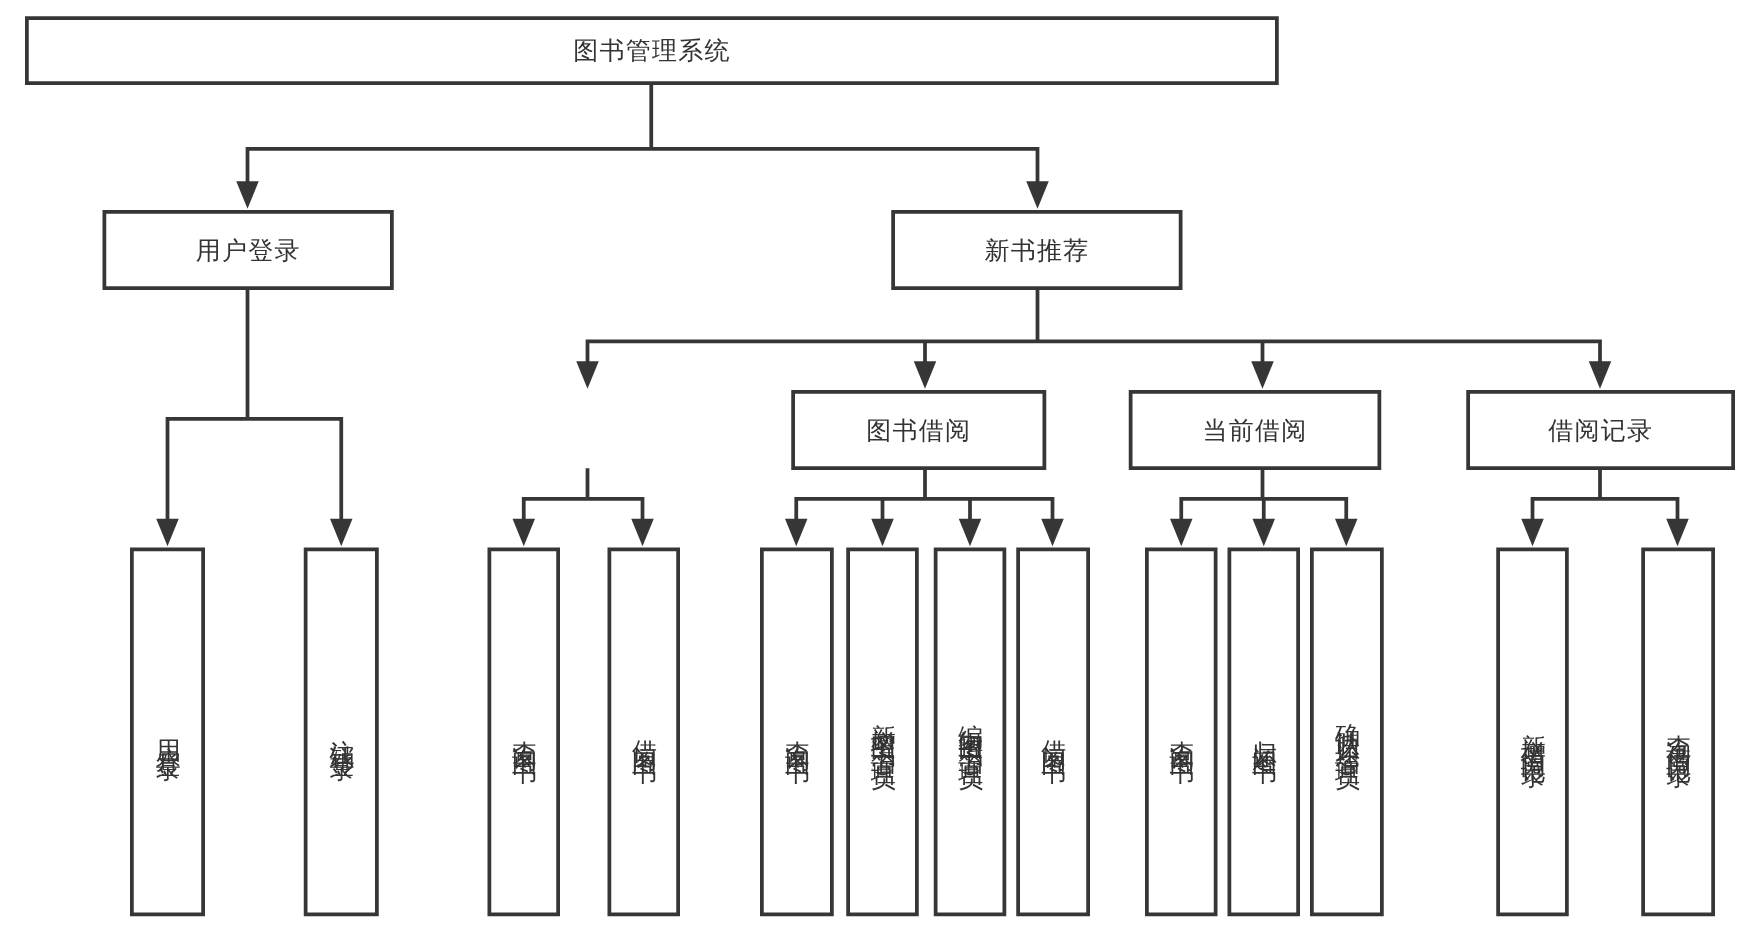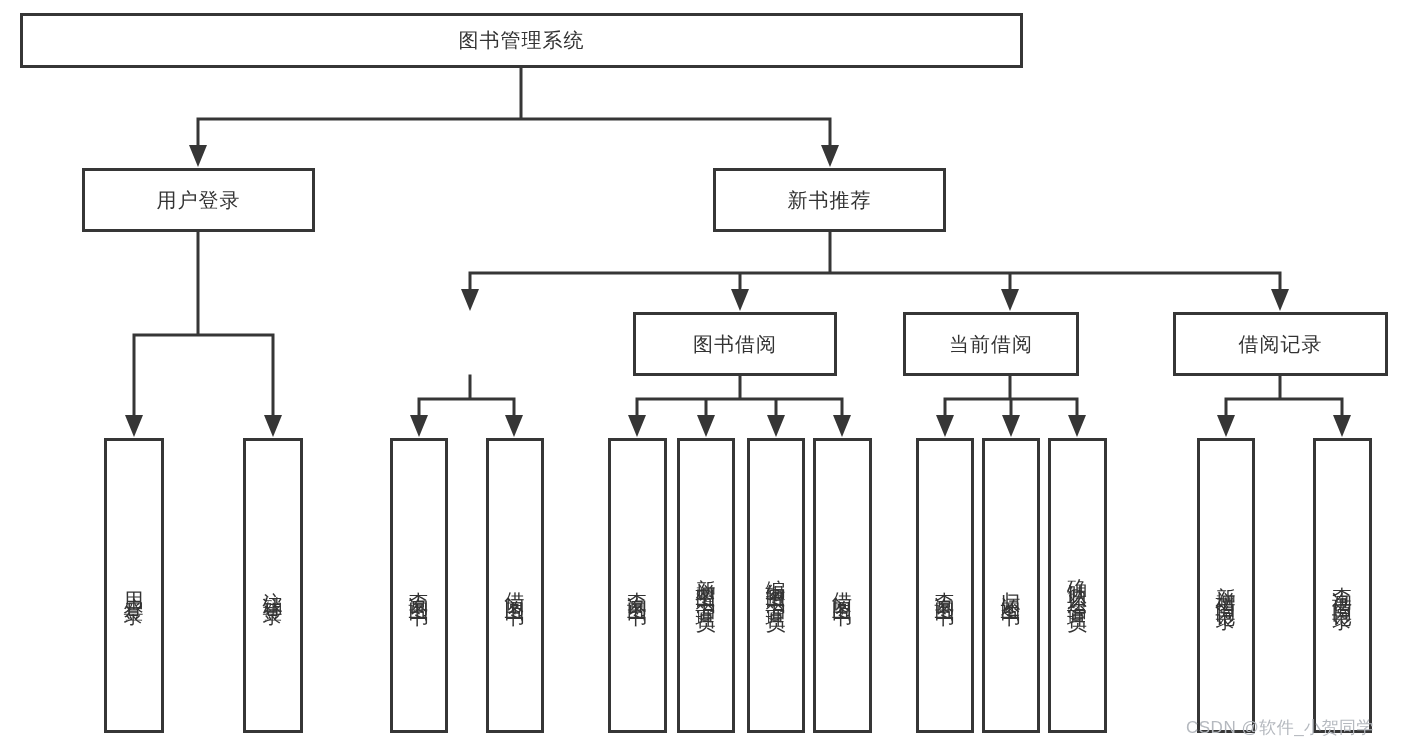--- a/index.html
+++ b/index.html
@@ -88,21 +88,21 @@
   <div class="node" style="left:82px;top:168px;width:233px;height:64px">
     <span>用户登录</span>
   </div>
   <div class="node" style="left:713px;top:168px;width:233px;height:64px">
     <span>新书推荐</span>
   </div>
 
   <div class="node" style="left:633px;top:312px;width:204px;height:64px">
     <span>图书借阅</span>
   </div>
-  <div class="node" style="left:903px;top:312px;width:176px;height:64px">
+  <div class="node" style="left:903px;top:312px;width:202px;height:64px">
     <span>当前借阅</span>
   </div>
   <div class="node" style="left:1173px;top:312px;width:215px;height:64px">
     <span>借阅记录</span>
   </div>
 
   <div class="node leaf" style="left:104px;top:438px;width:60px;height:295px">
     <span>用户登录</span>
   </div>
   <div class="node leaf" style="left:243px;top:438px;width:60px;height:295px">
@@ -139,15 +139,14 @@
     <span>确认归还（管理员）</span>
   </div>
 
   <div class="node leaf" style="left:1197px;top:438px;width:58px;height:295px">
     <span>新增借阅记录</span>
   </div>
   <div class="node leaf" style="left:1313px;top:438px;width:59px;height:295px">
     <span>查询借阅记录</span>
   </div>
 
-  <div class="watermark">CSDN @软件_小贺同学</div>
 
 </div>
 
 </body></html>

